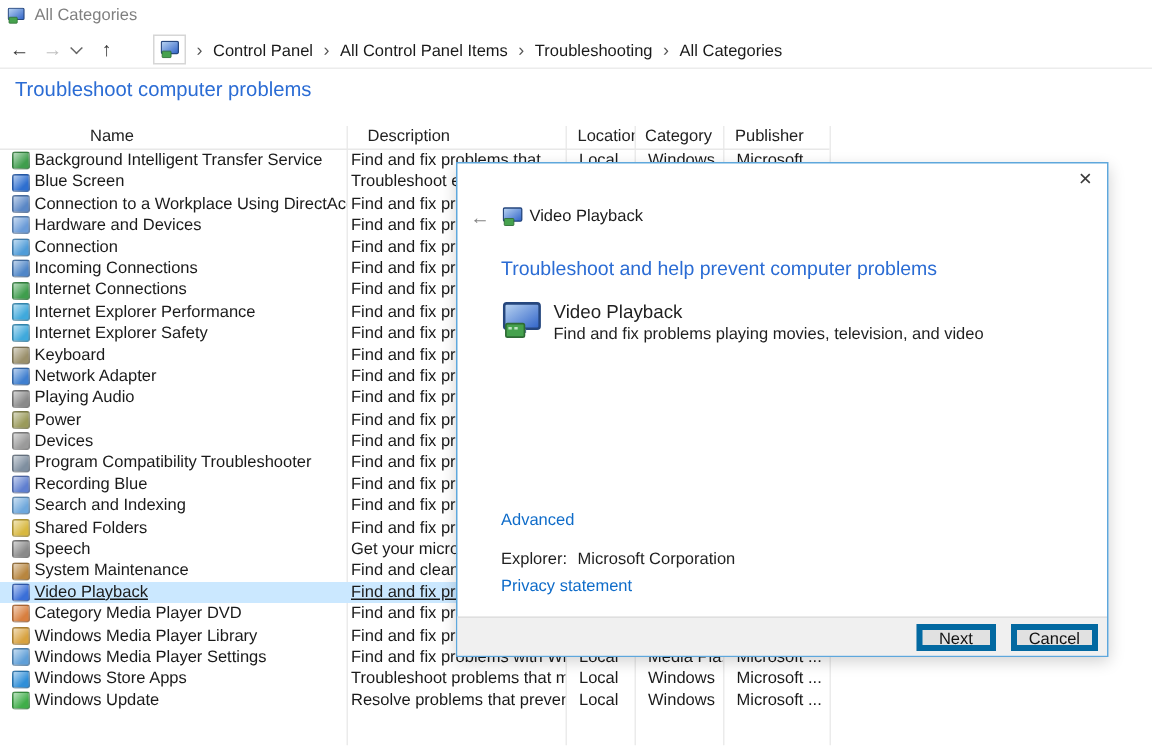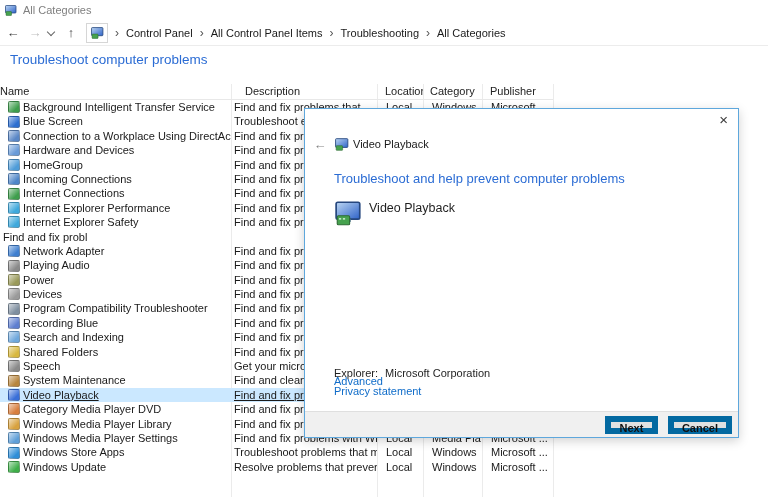--- a/index.html
+++ b/index.html
@@ -12,33 +12,33 @@
   
   .titlebar{position:absolute;top:0;left:0;right:0;height:20px;display:flex;align-items:center;padding-left:5px;gap:6px;}
   .titlebar .title{color:#7f7f7f;font-size:11px;}
   
   .navbar{position:absolute;top:20px;left:0;right:0;height:25px;display:flex;align-items:center;border-bottom:1px solid #ececec;}
   .nav-btn{width:22px;text-align:center;font-size:13px;line-height:25px;cursor:default;}
   .nav-back{color:#3b3b3b;margin-left:2px;}
   .nav-fwd{color:#c0c0c0;}
   .chev{display:inline-block;width:5px;height:5px;border-right:1.4px solid #666;border-bottom:1.4px solid #666;transform:rotate(45deg);margin:0 6px 2px 2px;}
   .nav-up{color:#3b3b3b;}
-  .addr{display:flex;align-items:center;margin-left:4px;}
+  .addr{display:flex;align-items:center;margin-left:20px;}
   .addr-iconbox{width:20px;height:18px;border:1px solid #d6d6d6;display:flex;align-items:center;justify-content:center;background:#fff;}
   .bc-sep{color:#555;margin:0 7px;font-size:12px;}
   .bc-item{color:#1a1a1a;cursor:default;white-space:nowrap;}
   
   .page-heading{position:absolute;top:52px;left:10px;font-size:13.5px;color:var(--heading-blue);}
   
   .listview{position:absolute;top:84px;left:0;width:768px;bottom:0;}
   .vline{position:absolute;top:0;bottom:0;width:1px;background:#ebebeb;}
   .grid{display:grid;grid-template-columns:231px 146px 46px 59px 71px;}
   .list-header{position:absolute;top:0;left:0;height:15px;width:553px;border-bottom:1px solid #e8e8e8;color:#222;}
   .hcell{white-space:nowrap;overflow:hidden;line-height:14px;cursor:default;}
-  .h-name{padding-left:0;}
+  .h-name{padding-left:16px;margin-left:44px;}
   .h-desc{padding-left:14px;}
   .h-loc{padding-left:8px;}
   .h-cat{padding-left:7px;}
   .h-pub{padding-left:8px;}
   .rows{position:absolute;top:16px;left:0;width:553px;}
   .lrow{height:14.4px;align-items:center;cursor:pointer;}
   .lrow.selected{background:var(--selection);}
   .lrow.selected .nm,.lrow.selected .c-desc{text-decoration:underline;}
   .cell{white-space:nowrap;overflow:hidden;line-height:14.4px;}
   .c-name{display:flex;align-items:center;gap:3px;padding-left:8px;}
@@ -52,27 +52,27 @@
     border:1.5px solid var(--dialog-border);box-shadow:0 3px 10px rgba(0,0,0,.18);}
   .dlg-close{position:absolute;top:3px;right:10px;font-size:15px;color:#3c3c3c;cursor:default;line-height:15px;}
   .dlg-head{position:absolute;top:26px;left:0;right:0;height:18px;display:flex;align-items:center;}
   .dlg-back{width:30px;text-align:center;color:#838383;font-size:13px;}
   .dlg-head-title{margin-left:4px;color:#1a1a1a;}
   .dlg-heading{position:absolute;left:29px;top:62px;font-size:13px;color:var(--heading-blue);}
   .dlg-item{position:absolute;left:30px;top:92px;display:flex;gap:7px;}
   .dlg-item-text .t{font-size:12.5px;color:#1f1f1f;margin-bottom:2px;}
   .dlg-item-text .d{font-size:11px;color:#1f1f1f;}
   .link{color:var(--link-blue);cursor:pointer;}
-  .dlg-advanced{position:absolute;left:29px;top:232px;margin-top:34px;}
+  .dlg-advanced{position:absolute;left:29px;top:232px;}
   .dlg-publisher{position:absolute;left:29px;top:258px;color:#1f1f1f;}
   .dlg-publisher .val{margin-left:7px;}
   .dlg-privacy{position:absolute;left:29px;top:276px;}
   .dlg-footer{position:absolute;left:0;right:0;bottom:0;height:26px;background:#f0f0f0;border-top:1px solid #dfdfdf;
     display:flex;align-items:center;justify-content:flex-end;gap:10px;padding-right:6px;box-sizing:border-box;}
-  .btn{min-width:53px;height:18px;background:#e1e1e1;border:6px solid #0369a1;font-family:inherit;font-size:11px;color:#111;padding:0 8px;font-weight:bold;}
+  .btn{min-width:53px;height:18px;background:#e1e1e1;border:4px solid #0369a1;font-family:inherit;font-size:11px;color:#111;padding:0 8px;}
   svg{display:block;}
 </style>
 </head>
 <body style="--heading-blue: #2b6cd4; --link-blue: #0f6cc9; --selection: #cbe8ff; --dialog-border: #5ea7dc;">
 
 <svg width="0" height="0" aria-hidden="true">
     <defs>
   <linearGradient id="mgrad" x1="0" y1="0" x2="1" y2="1">
     <stop offset="0" stop-color="#bcd6f2"></stop>
         <stop offset="1" stop-color="#2e62c8"></stop>
@@ -160,21 +160,21 @@
           <span class="nm">Hardware and Devices</span>
         </div>
         <div class="cell c-desc">Find and fix probl</div>
         <div class="cell c-loc"></div>
         <div class="cell c-cat"></div>
         <div class="cell c-pub"></div>
       </div>
       <div class="lrow grid">
         <div class="cell c-name">
           <span class="row-icon" style="background: linear-gradient(135deg, rgba(255, 255, 255, 0.65), rgba(255, 255, 255, 0) 70%), rgb(79, 156, 216);"></span>
-          <span class="nm">HomeGroup</span>
+          <span class="nm">Connection</span>
         </div>
         <div class="cell c-desc">Find and fix probl</div>
         <div class="cell c-loc"></div>
         <div class="cell c-cat"></div>
         <div class="cell c-pub"></div>
       </div>
       <div class="lrow grid">
         <div class="cell c-name">
           <span class="row-icon" style="background: linear-gradient(135deg, rgba(255, 255, 255, 0.65), rgba(255, 255, 255, 0) 70%), rgb(79, 134, 200);"></span>
           <span class="nm">Incoming Connections</span>
@@ -208,20 +208,24 @@
         <div class="cell c-name">
           <span class="row-icon" style="background: linear-gradient(135deg, rgba(255, 255, 255, 0.65), rgba(255, 255, 255, 0) 70%), rgb(63, 169, 220);"></span>
           <span class="nm">Internet Explorer Safety</span>
         </div>
         <div class="cell c-desc">Find and fix probl</div>
         <div class="cell c-loc"></div>
         <div class="cell c-cat"></div>
         <div class="cell c-pub"></div>
       </div>
       <div class="lrow grid">
+        <div class="cell c-name">
+          <span class="row-icon" style="background: linear-gradient(135deg, rgba(255, 255, 255, 0.65), rgba(255, 255, 255, 0) 70%), rgb(154, 143, 106);"></span>
+          <span class="nm">Keyboard</span>
+        </div>
         <div class="cell c-desc">Find and fix probl</div>
         <div class="cell c-loc"></div>
         <div class="cell c-cat"></div>
         <div class="cell c-pub"></div>
       </div>
       <div class="lrow grid">
         <div class="cell c-name">
           <span class="row-icon" style="background: linear-gradient(135deg, rgba(255, 255, 255, 0.65), rgba(255, 255, 255, 0) 70%), rgb(63, 127, 208);"></span>
           <span class="nm">Network Adapter</span>
         </div>
@@ -401,20 +405,21 @@
       <svg width="27" height="25" viewBox="0 0 24 22">
         <rect x="1" y="1" width="21" height="15" rx="1.5" fill="url(#mgrad)" stroke="#26477e" stroke-width="1.5"></rect>
         <rect x="9" y="16" width="5" height="2.5" fill="#5a789e"></rect>
         <rect x="2" y="13" width="11" height="8" rx="1" fill="#46a24e" stroke="#2e6b34"></rect>
         <rect x="3.5" y="15" width="2" height="1.5" fill="#bfe4c4"></rect>
           <rect x="7" y="15" width="2" height="1.5" fill="#bfe4c4"></rect>
       </svg>
     </span>
     <span class="dlg-item-text">
       <div class="t">Video Playback</div>
+      <div class="d">Find and fix problems playing movies, television, and video</div>
     </span>
   </div>
   <div class="dlg-advanced link">Advanced</div>
   <div class="dlg-publisher">
     <span>Explorer:</span><span class="val">Microsoft Corporation</span>
   </div>
   <div class="dlg-privacy link">Privacy statement</div>
   <div class="dlg-footer">
     <button class="btn">Next</button>
     <button class="btn">Cancel</button>

